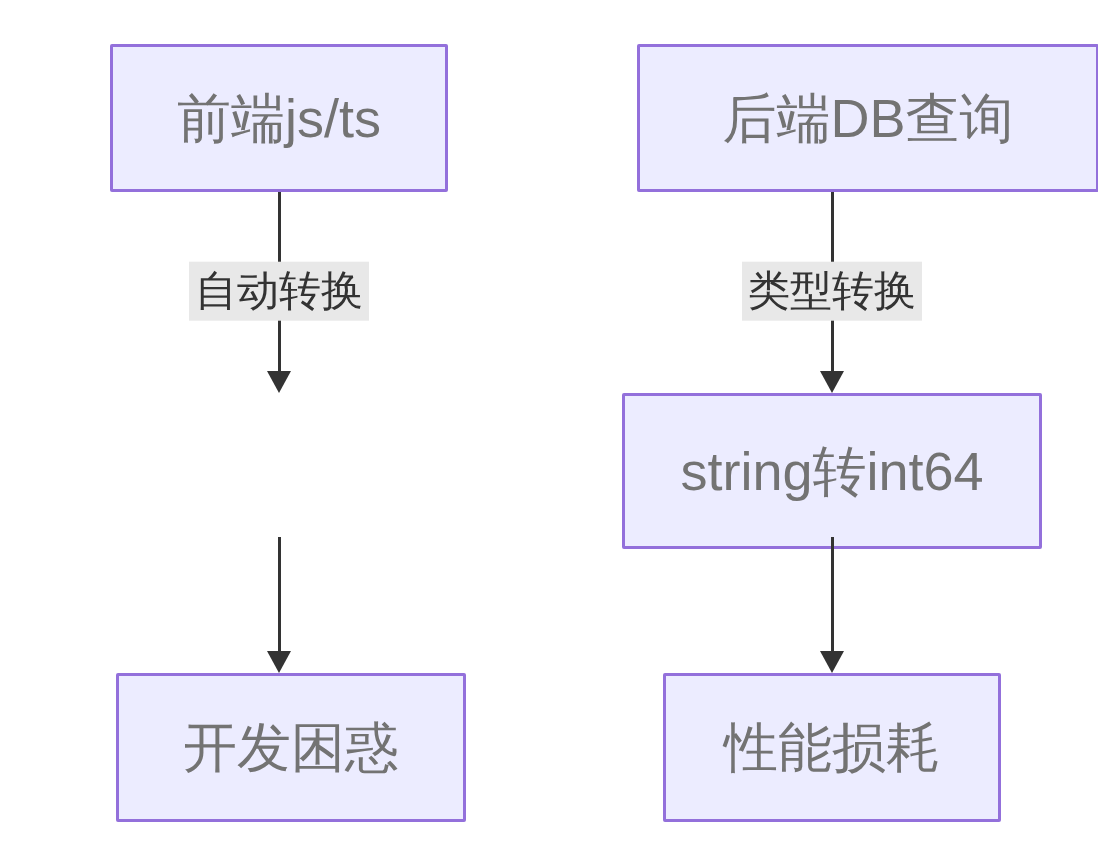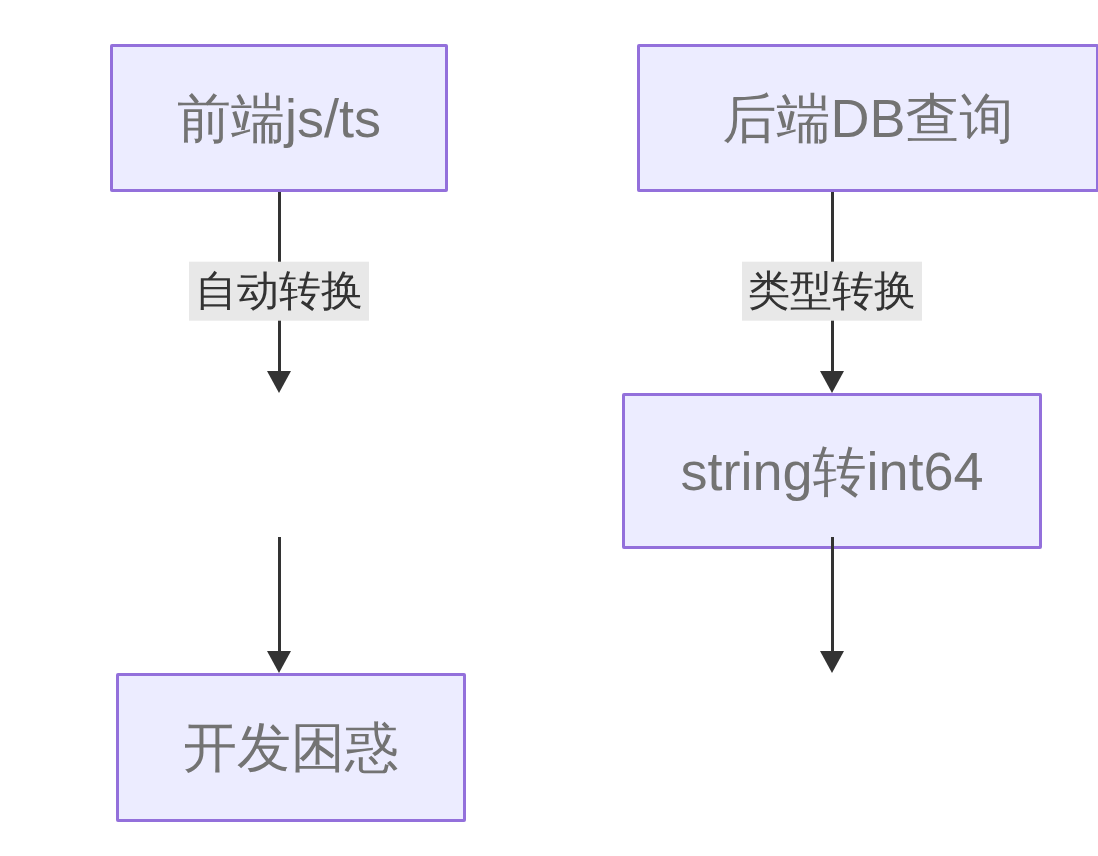--- a/index.html
+++ b/index.html
@@ -84,14 +84,17 @@
   <div class="arrowhead" style="left:820px; top:371px;"></div>
   <div class="edge-label" style="left:832px; top:291px;">类型转换</div>
 
   <div class="node" style="left:622px; top:393px; width:420px; height:156px;">
     <span class="node-label">string转int64</span>
   </div>
 
   <div class="edge-line" style="left:831px; top:537px; height:116px;"></div>
   <div class="arrowhead" style="left:820px; top:651px;"></div>
 
+  <div class="node" style="left:663px; top:673px; width:338px; height:149px;">
+    <span class="node-label">性能损耗</span>
+  </div>
 
 </div>
 
 </body></html>

